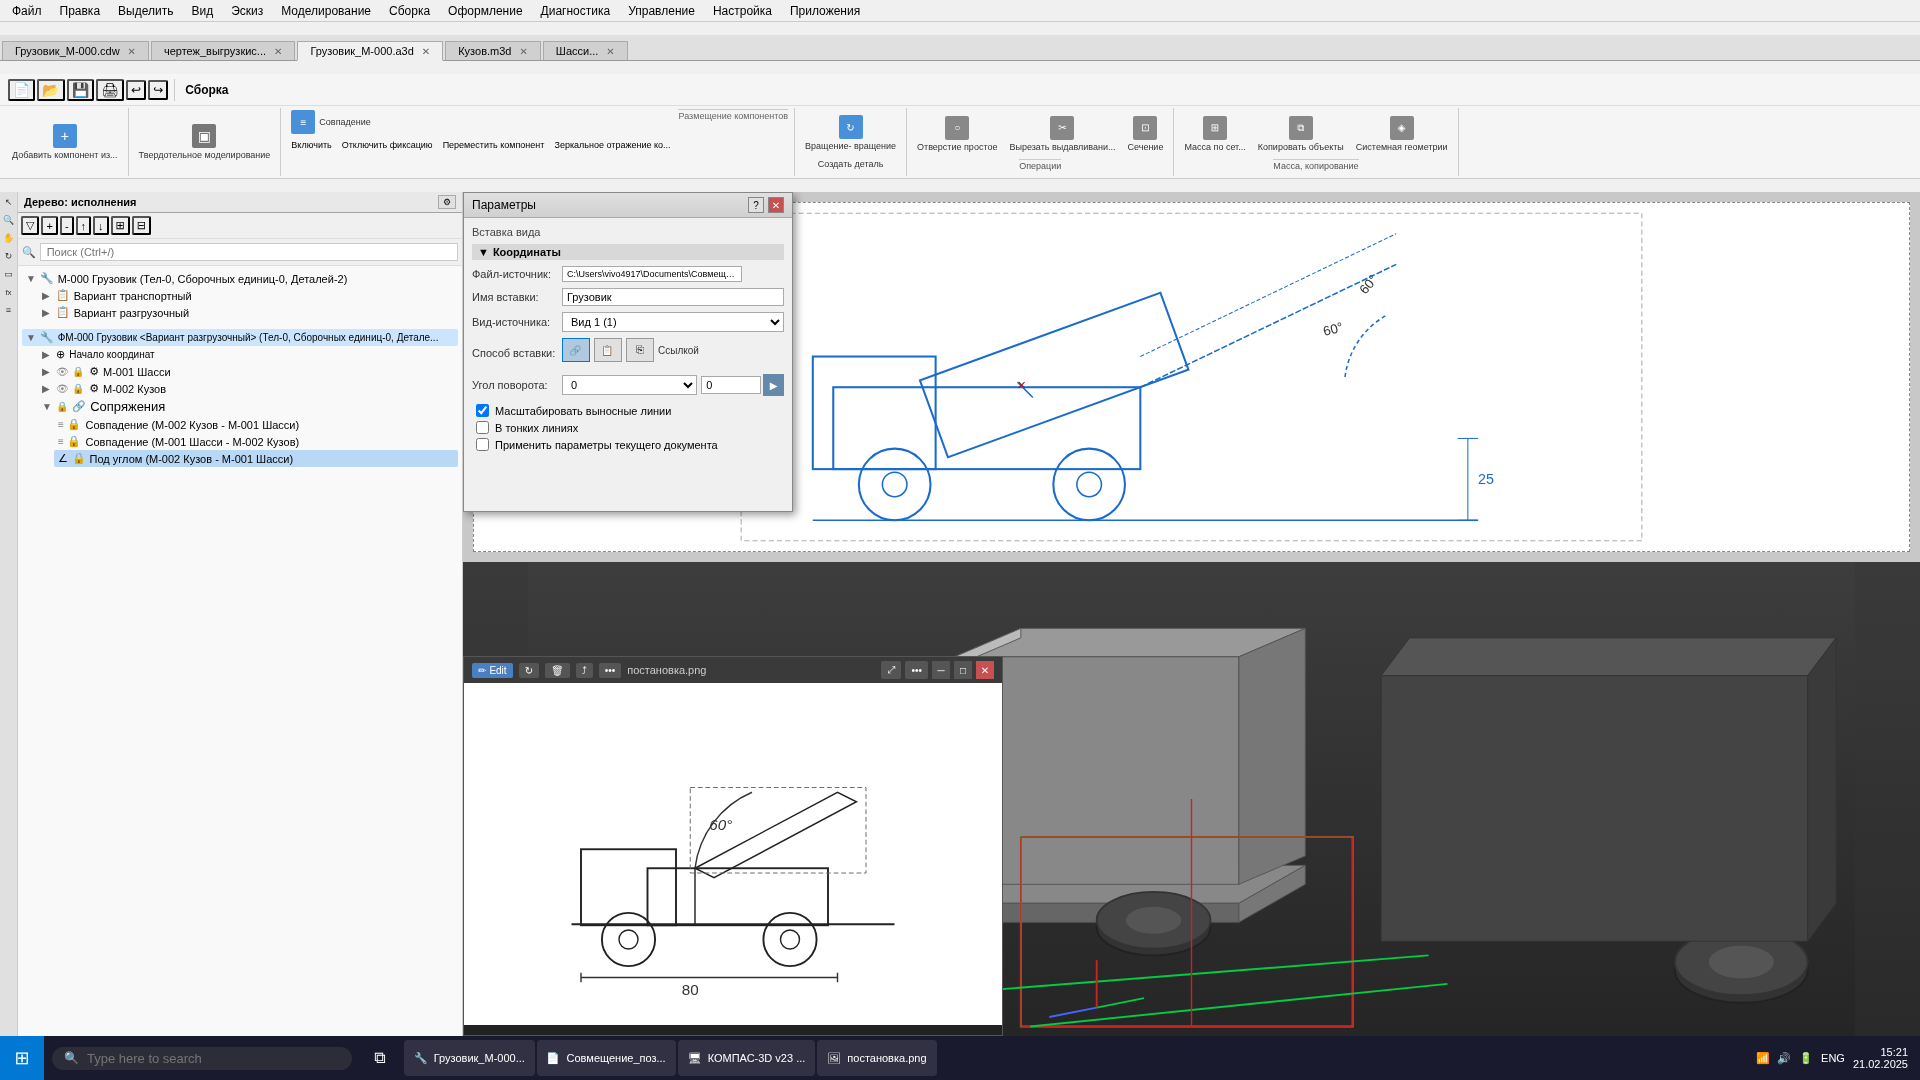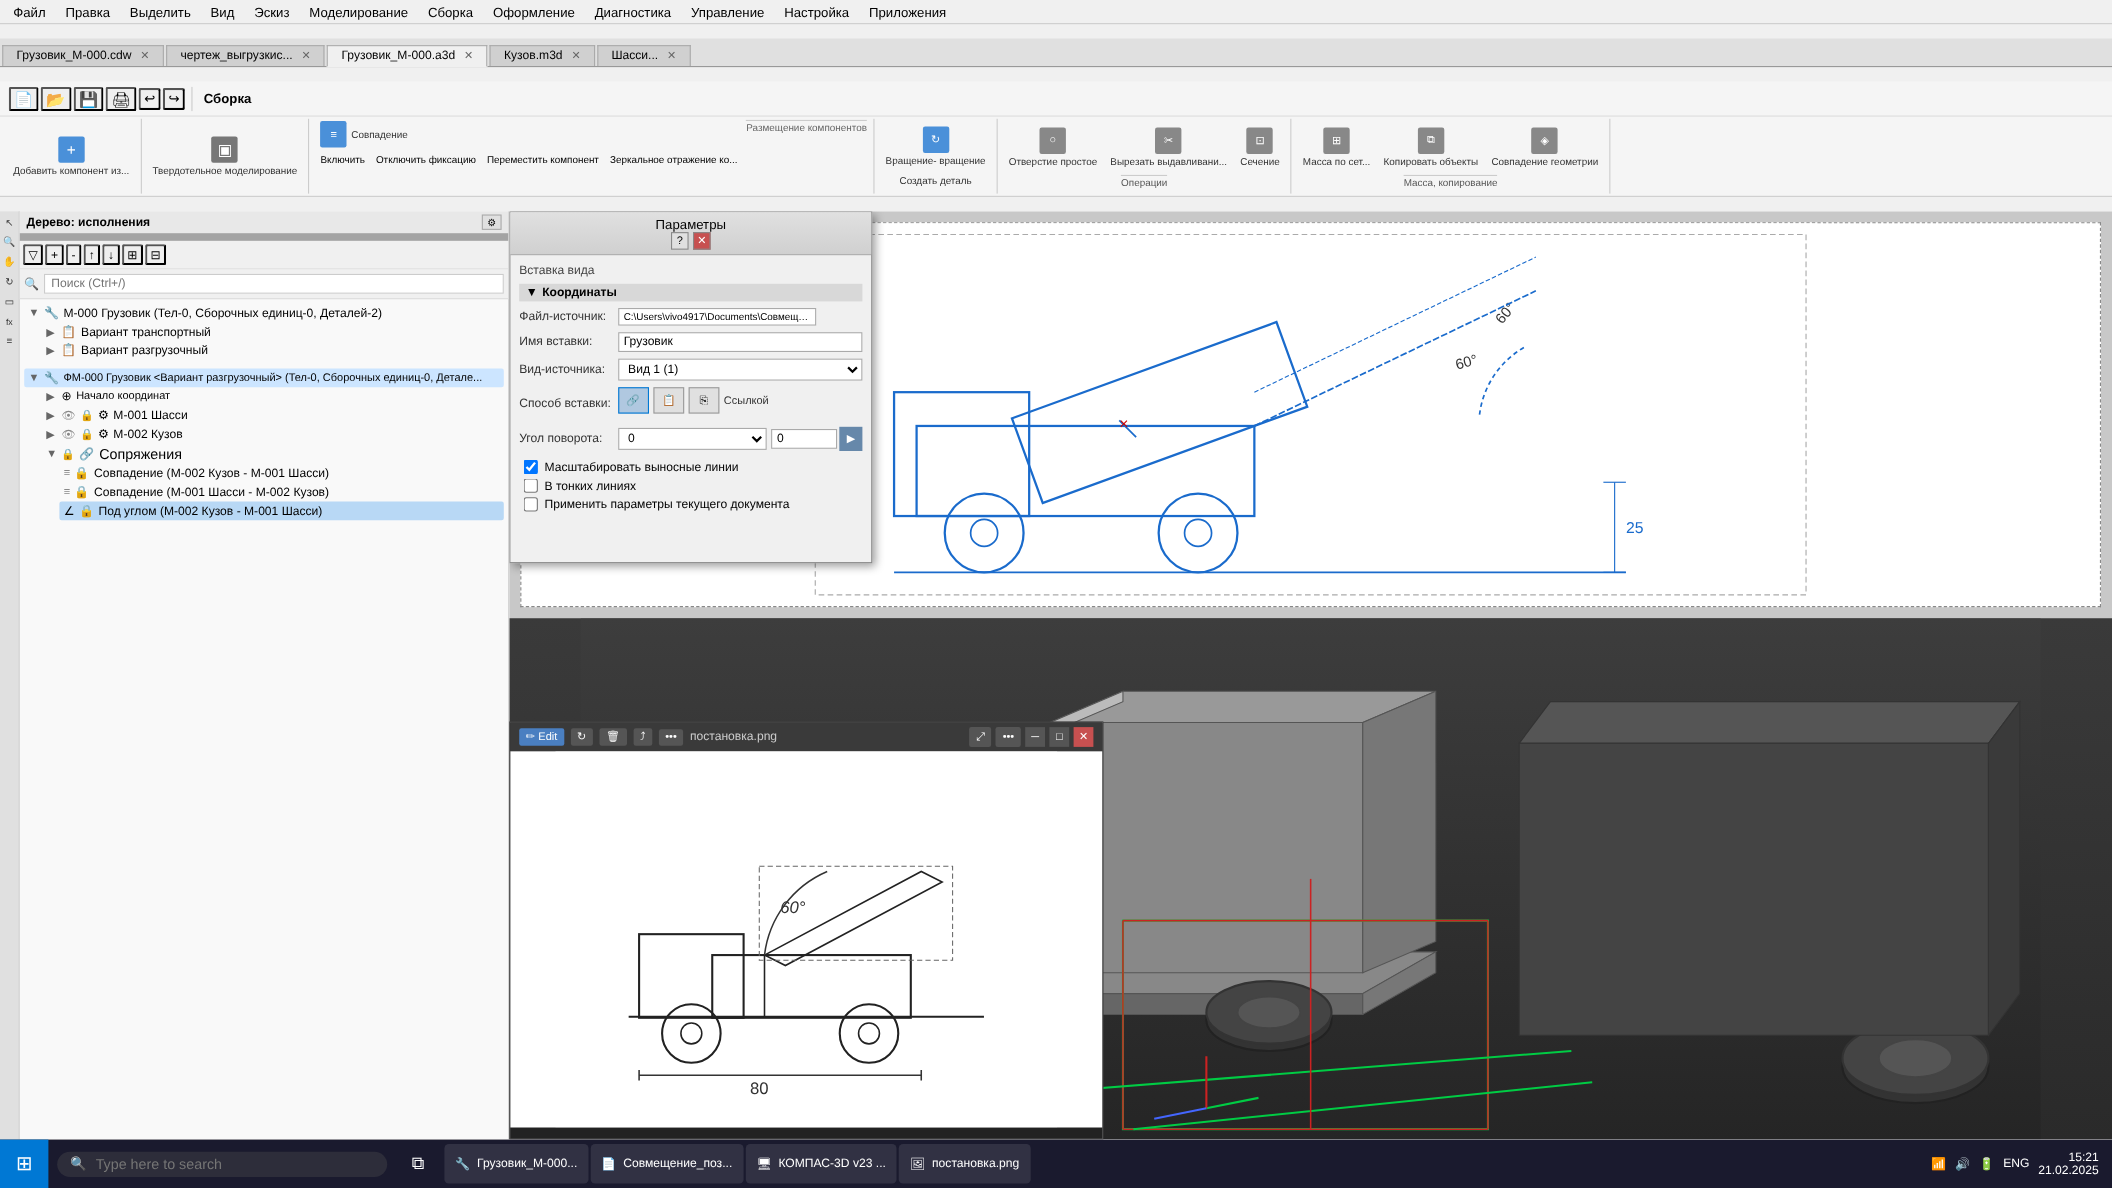--- a/index.html
+++ b/index.html
@@ -68,40 +68,40 @@
     }
     .toolbar-btn-icon { width: 24px; height: 24px; background: #666; border-radius: 2px; display: flex; align-items: center; justify-content: center; color: white; font-size: 14px; }
     .toolbar-btn-label { font-size: 9px; color: #333; text-align: center; }
     .toolbar-btn-sm { padding: 1px 3px; cursor: pointer; border-radius: 2px; font-size: 10px; }
 
     
     .main-area { display: flex; flex: 1; overflow: hidden; }
 
     
     .left-panel { width: 445px; display: flex; flex-direction: column; background: #f9f9f9; border-right: 1px solid #ccc; flex-shrink: 0; }
-    .panel-title { background: #e8e8e8; padding: 3px 6px; font-size: 11px; font-weight: bold; border-bottom: 7px solid #a3a3a3; display: flex; justify-content: space-between; align-items: center; }
+    .panel-title { background: #e8e8e8; padding: 3px 6px; font-size: 11px; font-weight: bold; border-bottom: 1px solid #a3a3a3; display: flex; justify-content: space-between; align-items: center; }
     .tree-toolbar { display: flex; gap: 2px; padding: 3px; background: #f0f0f0; border-bottom: 1px solid #ddd; flex-wrap: wrap; }
     .search-bar { padding: 4px; background: #f0f0f0; border-bottom: 1px solid #ddd; display: flex; align-items: center; gap: 4px; }
     .search-input { flex: 1; padding: 2px 6px; border: 1px solid #ccc; font-size: 11px; background: white; }
     .tree-area { flex: 1; overflow: auto; padding: 4px; }
     .tree-item { padding: 2px 4px; cursor: pointer; display: flex; align-items: center; gap: 4px; font-size: 11px; border-radius: 2px; }
     .tree-item.selected { background: #cce5ff; }
     .tree-item.highlighted { background: #b8d8f5; }
     .tree-indent1 { margin-left: 16px; }
     .tree-indent2 { margin-left: 32px; }
     .expand-arrow { font-size: 10px; flex-shrink: 0; color: #666; width: 10px; }
 
     
     .dialog-overlay { position: absolute; top: 0; left: 0; width: 100%; height: 100%; z-index: 100; pointer-events: none; }
     .dialog {
       position: absolute; top: 0; left: 0; width: 330px; height: 320px;
       background: #f0f0f0; border: 1px solid #888; box-shadow: 3px 3px 8px rgba(0,0,0,0.4); pointer-events: all;
     }
     .dialog-titlebar {
-      background: linear-gradient(to bottom, #e0e0e0, #d0d0d0); padding: 4px 8px; display: flex; align-items: center; justify-content: space-between; border-bottom: 1px solid #aaa; flex-direction: column;
+      background: linear-gradient(to bottom, #e0e0e0, #d0d0d0); padding: 4px 8px; display: flex; align-items: center; justify-content: space-between; border-bottom: 1px solid #aaa;
     }
     .dialog-controls { display: flex; gap: 4px; }
     .dialog-btn { width: 16px; height: 16px; border: 1px solid #888; background: #e0e0e0; display: flex; align-items: center; justify-content: center; font-size: 10px; cursor: pointer; }
     .dialog-close { background: #c75050; color: white; }
     .dialog-body { padding: 8px; }
     .dialog-section-header { background: #d8d8d8; padding: 2px 6px; font-size: 11px; font-weight: bold; margin-bottom: 6px; cursor: pointer; display: flex; align-items: center; gap: 4px; }
     .dialog-field { display: flex; align-items: center; margin-bottom: 6px; }
     .dialog-label { font-size: 11px; color: #333; min-width: 90px; }
     .dialog-input { flex: 1; padding: 2px 4px; border: 1px solid #aaa; font-size: 11px; background: white; }
     .dialog-select { flex: 1; padding: 2px 4px; border: 1px solid #aaa; font-size: 11px; background: white; }
@@ -286,21 +286,21 @@
             <div class="toolbar-btn-icon" style="background:#888;font-size:10px;">⊞</div>
             <div class="toolbar-btn-label">Масса по сет...</div>
           </div>
           <div class="toolbar-btn">
             <div class="toolbar-btn-icon" style="background:#888;font-size:10px;">⧉</div>
             <div class="toolbar-btn-label">Копировать
 объекты</div>
           </div>
           <div class="toolbar-btn">
             <div class="toolbar-btn-icon" style="background:#888;font-size:10px;">◈</div>
-            <div class="toolbar-btn-label">Совпадение
+            <div class="toolbar-btn-label">Системная
 геометрии</div>
           </div>
         </div>
         <div class="toolbar-section-label">Масса, копирование</div>
       </div>
     </div>
   </div>
 
   <div class="main-area" style="flex:1;overflow:hidden;display:flex;">
 

